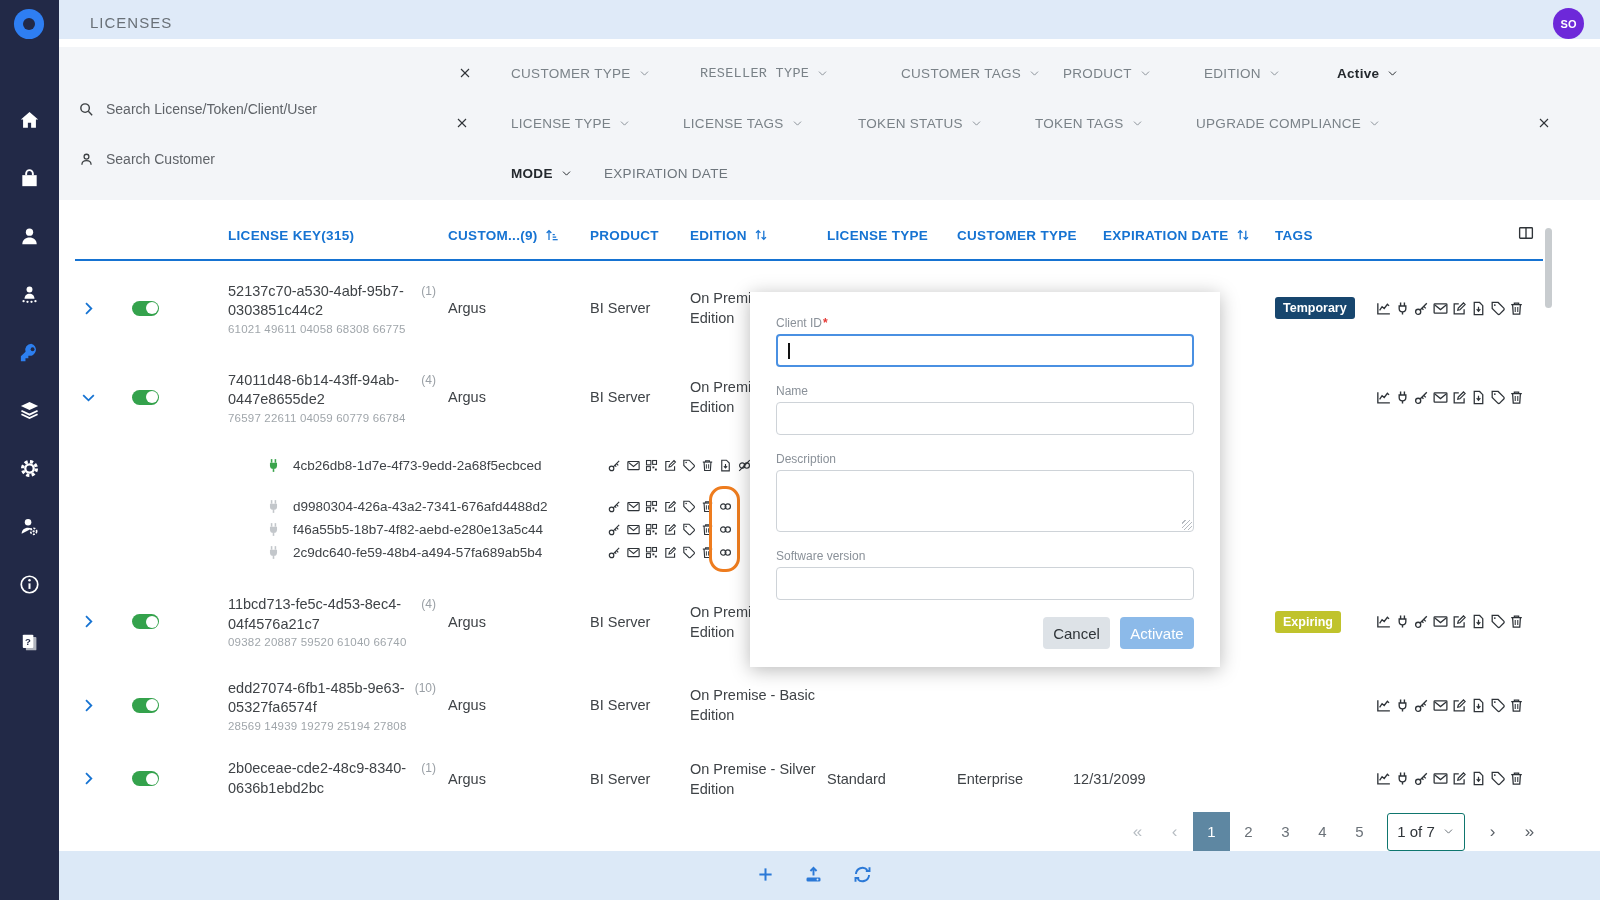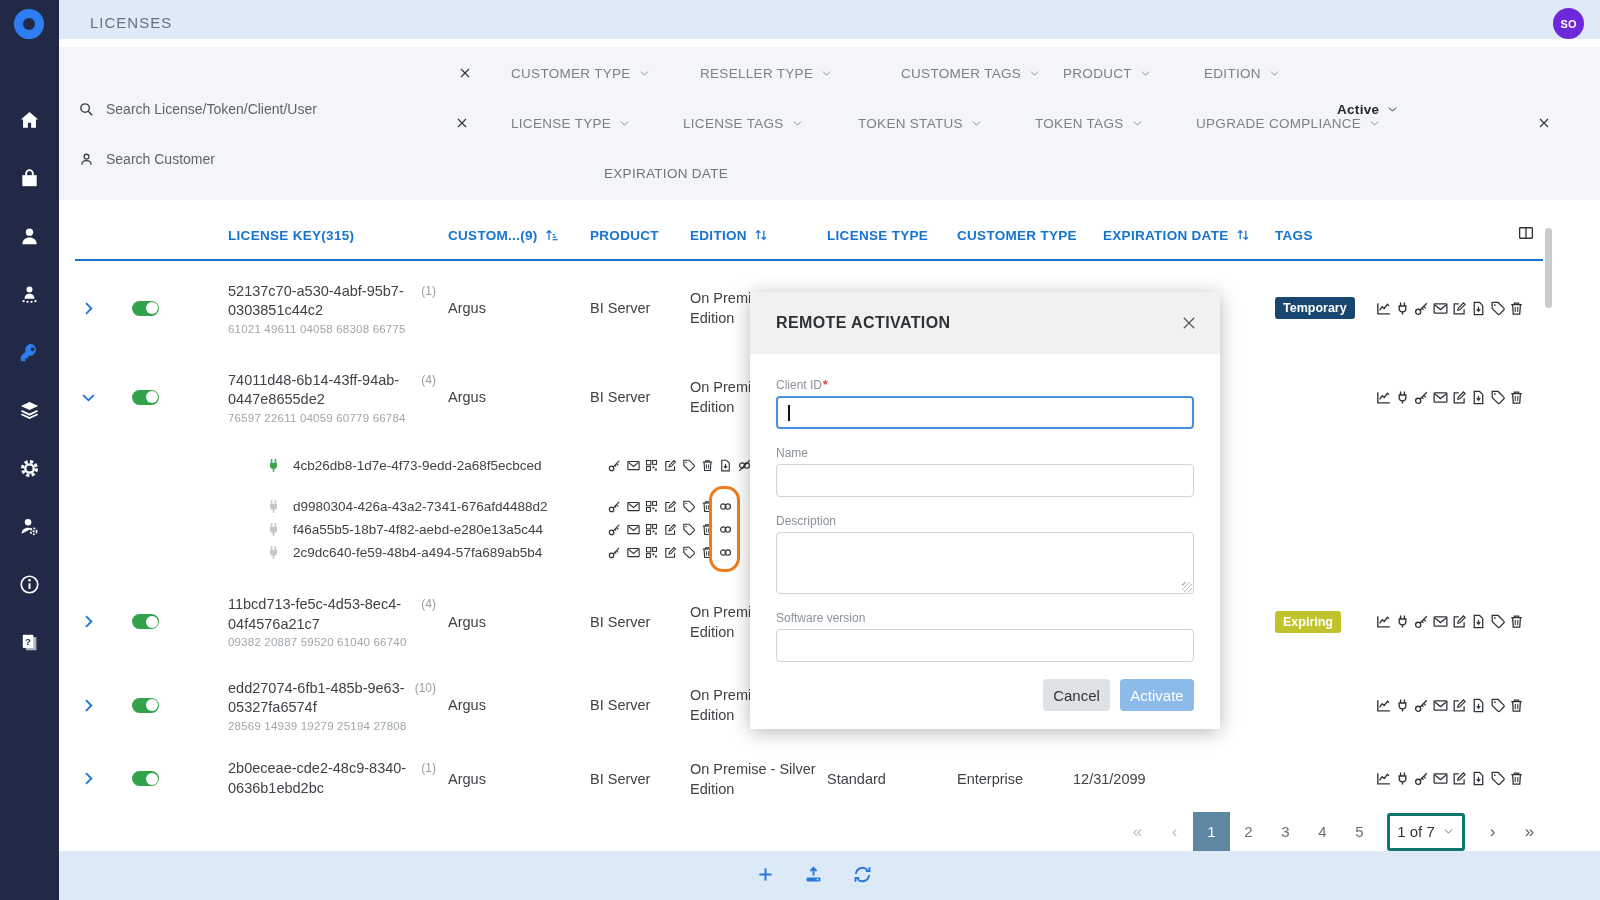--- a/index.html
+++ b/index.html
@@ -29,21 +29,21 @@
   #frow1 { top:11px; } #frow2 { top:61px; } #frow3 { top:111px; }
   .search-wrap { position:absolute; left:19px; top:0; height:30px; display:flex; align-items:center;margin-top:36px; }
   .search-wrap .icon { width:17px; height:17px; color:#3c4043; margin-right:9px; }
   input.search { border:none; background:transparent; outline:none; width:300px;
                  font-family:"Liberation Sans",sans-serif; font-size:14px; color:#3c4043; }
   input.search::placeholder { color:#5f6368; opacity:1; }
   .clear-x { position:absolute; top:7px; width:16px; height:16px; color:#2f3337; cursor:pointer; }
   .dd { position:absolute; top:0; height:30px; display:flex; align-items:center; gap:7px;
         color:#7a8288; font-size:13.5px; letter-spacing:.3px; cursor:pointer; white-space:nowrap; }
   .dd .icon { width:13px; height:13px; color:#8a9198; }
-  .dd.bold { color:#24292e; font-weight:bold;margin-top:36px; }
+  .dd.bold { color:#24292e; font-weight:bold; }
   .dd.bold .icon { color:#24292e; }
   .plain-lbl { position:absolute; top:0; height:30px; display:flex; align-items:center;
                color:#6e767d; font-size:13.5px; letter-spacing:.3px; cursor:pointer; }
 
   
   .tablearea { position:absolute; left:59px; top:200px; width:1541px; height:612px; background:#fff; }
   .thead { position:absolute; top:0; left:0; width:100%; height:61px; }
   .hline { position:absolute; top:59px; left:16px; width:1468px; height:2px; background:#1673d2; }
   .th { position:absolute; top:22px; height:26px; display:flex; align-items:center; gap:6px;
         color:#1673d2; font-weight:bold; font-size:13.5px; letter-spacing:.3px; cursor:pointer; white-space:nowrap; }
@@ -92,21 +92,21 @@
   .scrollbar .thumb { position:absolute; top:3px; width:7px; height:80px; background:#c8cccf; border-radius:4px; cursor:pointer; }
 
   
   .pagination { position:absolute; left:59px; top:812px; width:1541px; height:39px; background:#fff;
                 display:flex; align-items:center; justify-content:flex-end; padding-right:52px; }
   .pg-nav { width:37px; text-align:center; font-size:17px; color:#5a6067; cursor:pointer; user-select:none; }
   .pg-nav.dim { color:#b7bdc3; }
   .pg-num { width:37px; height:39px; display:flex; align-items:center; justify-content:center;
             font-size:15px; color:#6a7178; cursor:pointer; }
   .pg-num.cur { background:#5e87a2; color:#fff; }
-  .pg-sel { width:78px; height:38px; border:3px solid #0f766e; border-radius:3px; background:#fff; margin:0 9px;
+  .pg-sel { width:78px; height:38px; border:1px solid #0f766e; border-radius:3px; background:#fff; margin:0 9px;
             display:flex; align-items:center; justify-content:center; gap:7px; font-size:15px; color:#30353a; cursor:pointer; }
   .pg-sel .icon { width:13px; height:13px; color:#6a7178; }
 
   
   .bottombar { position:absolute; left:59px; top:851px; width:1541px; height:49px; background:#dce9f7; }
   .bb-ic { position:absolute; top:13px; width:21px; height:21px; color:#2b79d7; cursor:pointer; }
   #bb-add { left:696px; } #bb-upload { left:744px; } #bb-refresh { left:793px; }
 
   
   .modal { position:absolute; left:750px; top:292px; width:470px; background:#fff;
@@ -255,21 +255,21 @@
         </svg>
       </span>
   <div class="dd" style="left: 452px;">
         <span>CUSTOMER TYPE</span>
         <span class="icon ">
           <svg viewBox="0 0 24 24">
             <polyline points="5.5,8.5 12,15 18.5,8.5" fill="none" stroke="currentColor" stroke-width="1.8"></polyline>
           </svg>
         </span>
       </div>
-      <div class="dd" style="left: 641px;">
+      <div class="dd" style="left: 641px; font-family: Liberation Mono, monospace;">
         <span>RESELLER TYPE</span>
         <span class="icon ">
           <svg viewBox="0 0 24 24">
             <polyline points="5.5,8.5 12,15 18.5,8.5" fill="none" stroke="currentColor" stroke-width="1.8"></polyline>
           </svg>
         </span>
       </div>
       <div class="dd" style="left: 842px;">
         <span>CUSTOMER TAGS</span>
         <span class="icon ">
@@ -1139,29 +1139,20 @@
   <span class="icon bb-ic" id="bb-refresh">
       <svg viewBox="0 0 24 24">
         <path d="M19.5 12.5a7.5 7.5 0 01-13 4.7M4.5 11.5a7.5 7.5 0 0113-4.7" fill="none" stroke="currentColor" stroke-width="2.2"></path>
         <path d="M20 3.8v4.2h-4.2" fill="none" stroke="currentColor" stroke-width="2.2"></path>
         <path d="M4 20.2V16h4.2" fill="none" stroke="currentColor" stroke-width="2.2"></path>
       </svg>
     </span>
 </div>
 
 <div class="modal">
-  <div class="modal-head">
-    <span class="modal-title">REMOTE ACTIVATION</span>
-    <span class="icon modal-close">
-        <svg viewBox="0 0 24 24">
-          <line x1="5" y1="5" x2="19" y2="19" stroke="currentColor" stroke-width="1.6"></line>
-          <line x1="19" y1="5" x2="5" y2="19" stroke="currentColor" stroke-width="1.6"></line>
-        </svg>
-      </span>
-  </div>
   <div class="modal-body">
     <div class="fgroup">
       <label class="flabel"><span>Client ID</span><span class="req">*</span></label>
       <div class="finput focused">
           <span class="caret"></span>
         </div>
     </div>
     <div class="fgroup">
       <label class="flabel"><span>Name</span></label>
       <div class="finput"></div>

